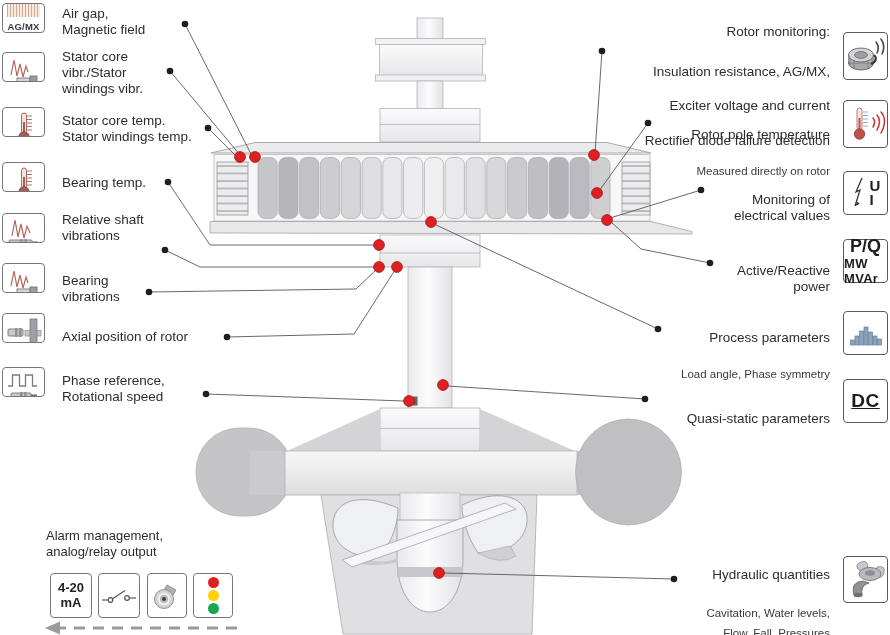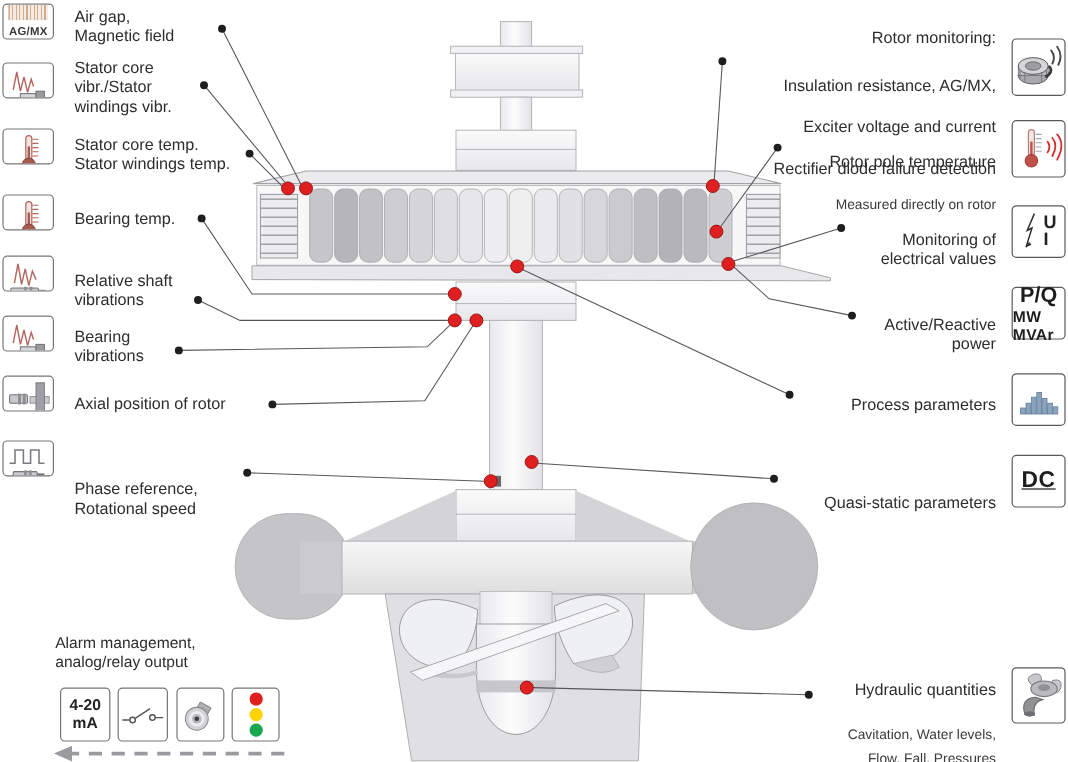--- a/index.html
+++ b/index.html
@@ -258,26 +258,26 @@
   </div>
 
   <div class="lbl" style="left:62px;top:6px">Air gap,
 Magnetic field</div>
   <div class="lbl" style="left:62px;top:49px">Stator core
 vibr./Stator
 windings vibr.</div>
   <div class="lbl" style="left:62px;top:113px">Stator core temp.
 Stator windings temp.</div>
   <div class="lbl" style="left:62px;top:175px">Bearing temp.</div>
-  <div class="lbl" style="left:62px;top:226px">Relative shaft
+  <div class="lbl" style="left:62px;top:212px">Relative shaft
 vibrations</div>
   <div class="lbl" style="left:62px;top:273px">Bearing
 vibrations</div>
   <div class="lbl" style="left:62px;top:329px">Axial position of rotor</div>
-  <div class="lbl" style="left:62px;top:400px">Phase reference,
+  <div class="lbl" style="left:62px;top:373px">Phase reference,
 Rotational speed</div>
 
   <div class="rlbl" style="top:6px">
     <div class="rtitle">Rotor monitoring:</div>
     <div class="rtitle" style="margin-top:6px">Insulation resistance,  AG/MX,</div>
     <div class="rtitle">Exciter voltage and current</div>
     <div class="rtitle">Rectifier diode failure detection</div>
   </div>
 
   <div class="rlbl" style="top:174px">
@@ -290,20 +290,21 @@
     <div class="rsub">Measured directly on rotor</div>
   </div>
 
   <div class="rlbl" style="top:245px">
     <div class="rtitle">Active/Reactive
 power</div>
   </div>
 
   <div class="rlbl" style="top:312px">
     <div class="rtitle">Process parameters</div>
+    <div class="rsub">Load angle, Phase symmetry</div>
   </div>
 
   <div class="rlbl" style="top:393px">
     <div class="rtitle">Quasi-static parameters</div>
   </div>
 
   <div class="rlbl" style="top:549px">
     <div class="rtitle">Hydraulic quantities</div>
     <div class="rsub" style="line-height:1.75">Cavitation, Water levels,
 Flow, Fall, Pressures</div>

